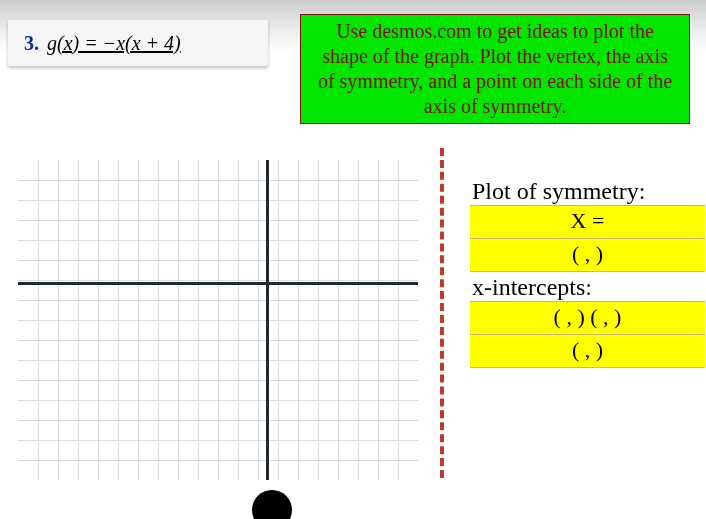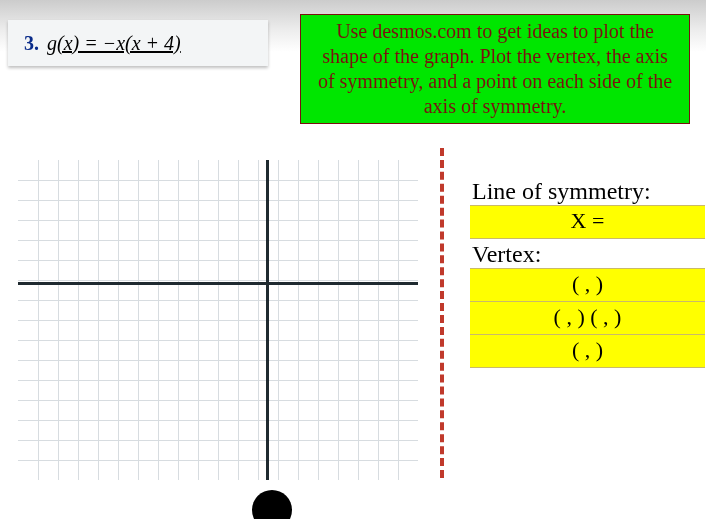--- a/index.html
+++ b/index.html
@@ -177,24 +177,24 @@
     <div class="gridline-h" style="top:93.75%"></div>
     <div class="axis-v"></div>
     <div class="axis-h"></div>
   </div>
 
   <div class="dot"></div>
 
   <div class="dashed"></div>
 
   <div class="answers">
-    <div class="ans-label">Line of symmetry:</div>
+    <div class="ans-label">Plot of symmetry:</div>
     <div class="ans-field">X =</div>
 
-    <div class="ans-label">Vertex:</div>
     <div class="ans-field">(  ,   )</div>
 
+    <div class="ans-label">x-intercepts:</div>
     <div class="ans-field">(  ,   )  (   ,    )</div>
 
     <div class="ans-field">(  ,   )</div>
   </div>
 
 </div>
 
 </body></html>

